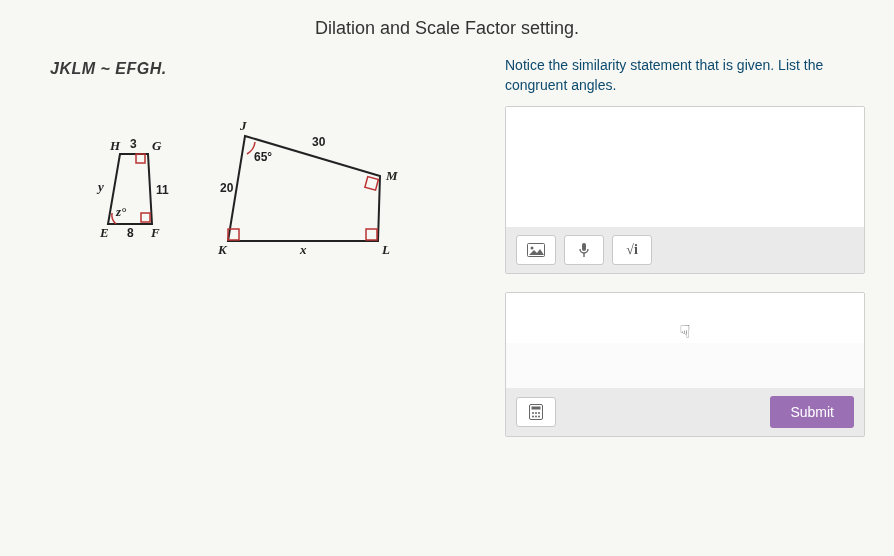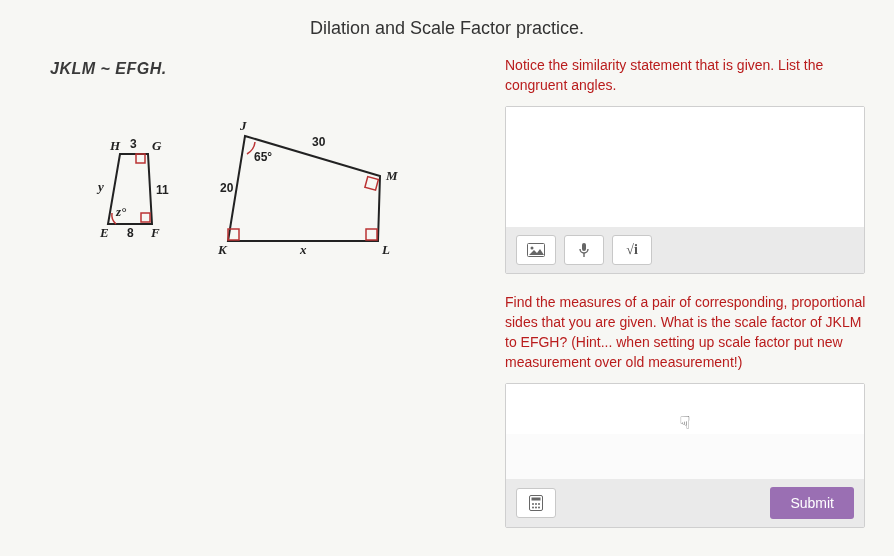--- a/index.html
+++ b/index.html
@@ -37,21 +37,21 @@
     height: 180px;
   }
   .right-col {
     position: absolute;
     left: 505px;
     top: 55px;
     width: 370px;
   }
   .prompt {
     font-size: 14px;
-    color: #b91c1c;
+    color: #0c4a6e;
     line-height: 1.45;
     margin-bottom: 10px;
   }
   .answer-box {
     width: 360px;
     border: 1px solid #cfcfcf;
     background: #fbfbfb;
     border-radius: 2px;
     margin-bottom: 18px;
   }
@@ -112,21 +112,21 @@
     border-radius: 3px;
     cursor: pointer;
   }
   .math-sym { font-family: 'Times New Roman', serif; font-weight:bold; }
   .lbl { font-family:'Times New Roman', serif; font-style: italic; font-weight: bold; font-size: 13px; fill:#222;}
   .lbl-num { font-family: Arial; font-weight:bold; font-size:12px; fill:#222; }
 </style>
 </head>
 <body>
 
-<div class="page-title">Dilation and Scale Factor practice.</div>
+<div class="page-title">Dilation and Scale Factor setting.</div>
 
 <div class="left-col">
   <div class="similarity">JKLM ~ EFGH.</div>
 
   <div class="diagram-wrap">
     <svg width="360" height="180" viewBox="0 0 360 180">
 
       <g>
 
         <polygon points="70,48 98,48 102,118 58,118" fill="none" stroke="#222" stroke-width="2"></polygon>
@@ -190,21 +190,20 @@
             <path d="M2,7 a4,4 0 0 0 8,0" fill="none" stroke="#666" stroke-width="1.4"></path>
             <line x1="6" y1="11" x2="6" y2="15" stroke="#666" stroke-width="1.4"></line>
           </svg>
       </div>
       <div class="tool-btn math-sym">
         <span>√i</span>
       </div>
     </div>
   </div>
 
-  <div class="prompt">Find the measures of a pair of corresponding, proportional sides that you are given. What is the scale factor of JKLM to EFGH? (Hint... when setting up scale factor put new measurement over old measurement!)</div>
 
   <div class="answer-box box2">
     <div class="text-area" contenteditable="true" style="">
       <span class="cursor-pointer">☟</span>
     </div>
     <div class="toolbar2">
       <div class="tool-btn" title="calc">
         <svg width="14" height="16" viewBox="0 0 14 16">
             <rect x="0.5" y="0.5" width="13" height="15" rx="1.5" fill="none" stroke="#666"></rect>
             <rect x="2.5" y="2.5" width="9" height="3" fill="#666"></rect>

